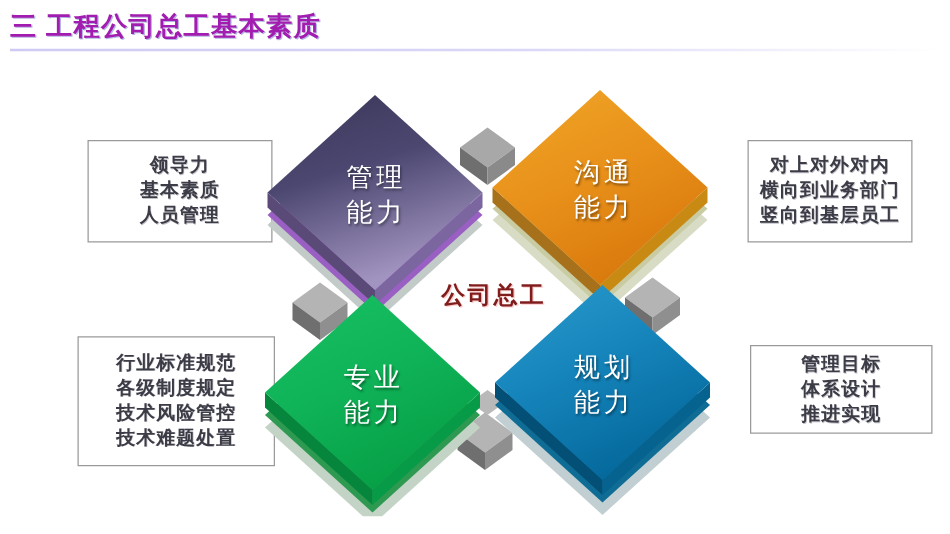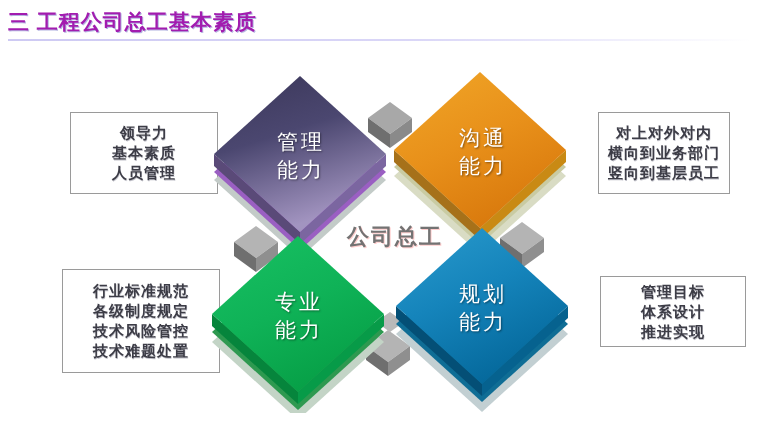--- a/index.html
+++ b/index.html
@@ -62,21 +62,21 @@
   }
 
   
   #center-label{
     position:absolute;left:140px;top:140px;width:110px;height:76px;
     display:flex;flex-direction:column;align-items:center;justify-content:center;
     z-index:40;
   }
   .center-line{
     font-family:"Liberation Serif","DejaVu Serif",serif;
-    font-weight:bold;font-size:22px;color:#737373;
+    font-weight:bold;font-size:19px;color:#7f1d1d;
     line-height:25px;letter-spacing:2px;white-space:nowrap;
     text-shadow:1px 1px 0 rgba(255,200,200,.9);
   }
 
   .slab-label{
     position:absolute;z-index:30;
     display:flex;flex-direction:column;align-items:center;justify-content:flex-start;
     pointer-events:none;
   }
   .slab-line{

